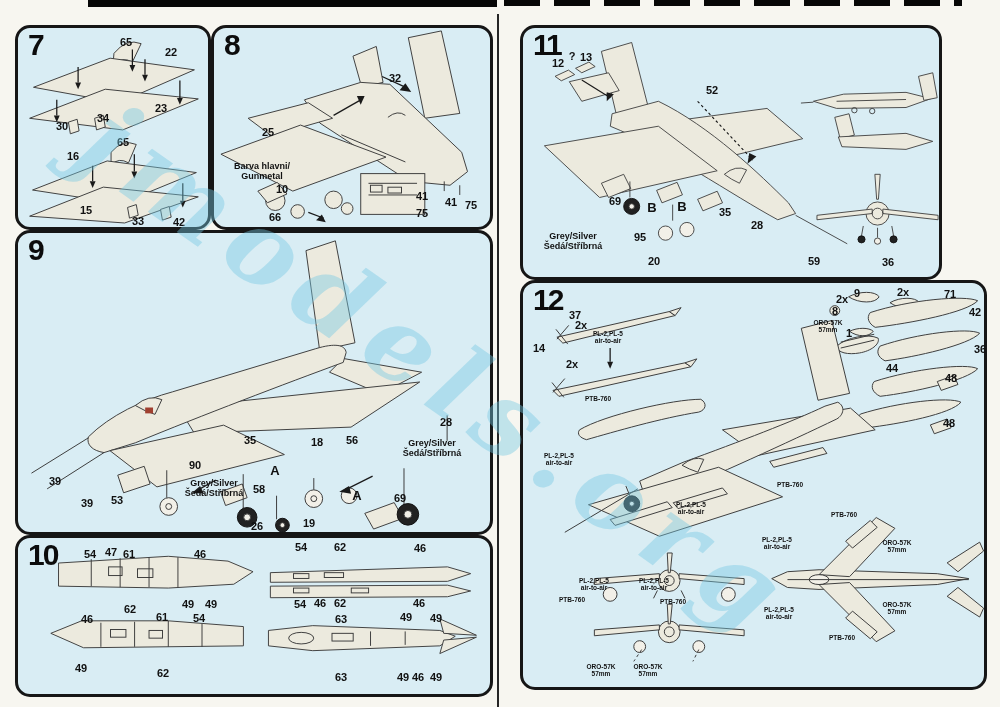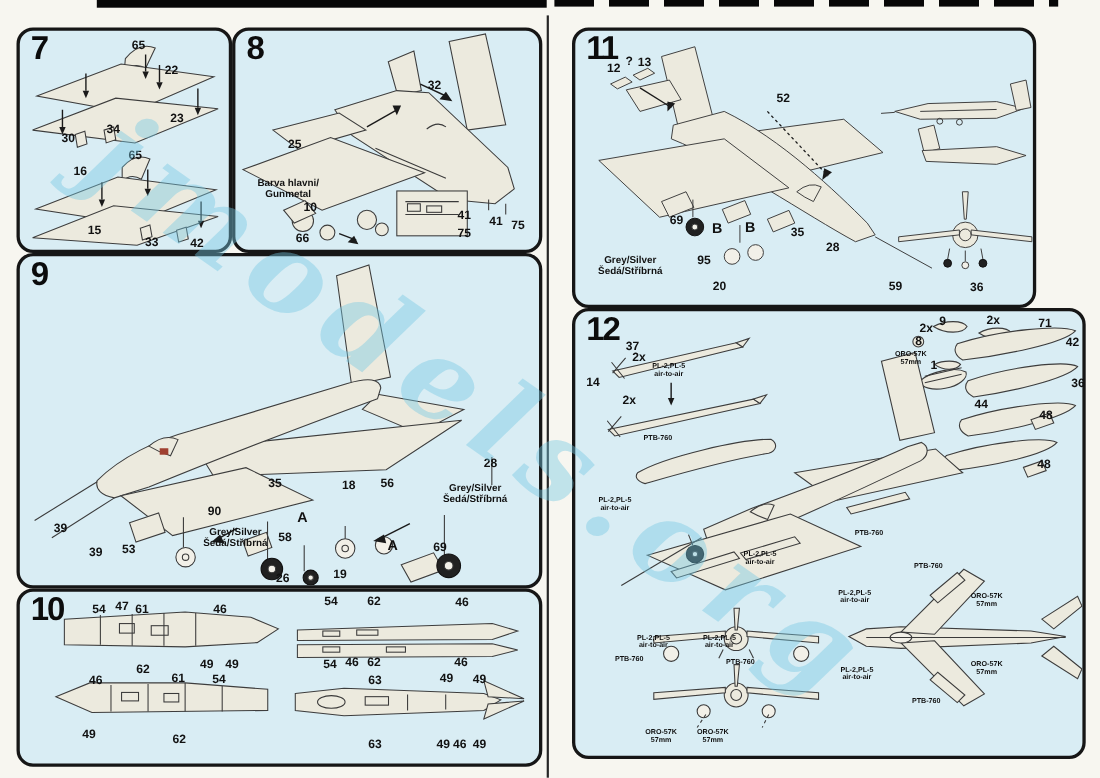--- a/index.html
+++ b/index.html
@@ -70,21 +70,21 @@
         <polygon points="164,72 170,72 167,79"></polygon>
       <polygon points="115,38 121,38 118,45"></polygon>
         <polygon points="74,158 80,158 77,165"></polygon>
       <polygon points="117,148 123,148 120,155"></polygon>
         <polygon points="167,178 173,178 170,185"></polygon>
     </g>
   </svg>
   <span class="step-num">7</span>
   <div></div>
 <span class="lbl" style="left: 108px; top: 14px;">65</span>
-    <span class="lbl" style="left: 138px; top: 24px; margin-top: 12px;">22</span>
+    <span class="lbl" style="left: 153px; top: 24px;">22</span>
     <span class="lbl" style="left: 143px; top: 80px;">23</span>
     <span class="lbl" style="left: 44px; top: 98px;">30</span>
     <span class="lbl" style="left: 85px; top: 90px;">34</span>
     <span class="lbl" style="left: 55px; top: 128px;">16</span>
     <span class="lbl" style="left: 105px; top: 114px;">65</span>
     <span class="lbl" style="left: 68px; top: 182px; text-align: center;">15</span>
     <span class="lbl" style="left: 120px; top: 193px;">33</span>
     <span class="lbl" style="left: 161px; top: 194px;">42</span>
   </div>
 

